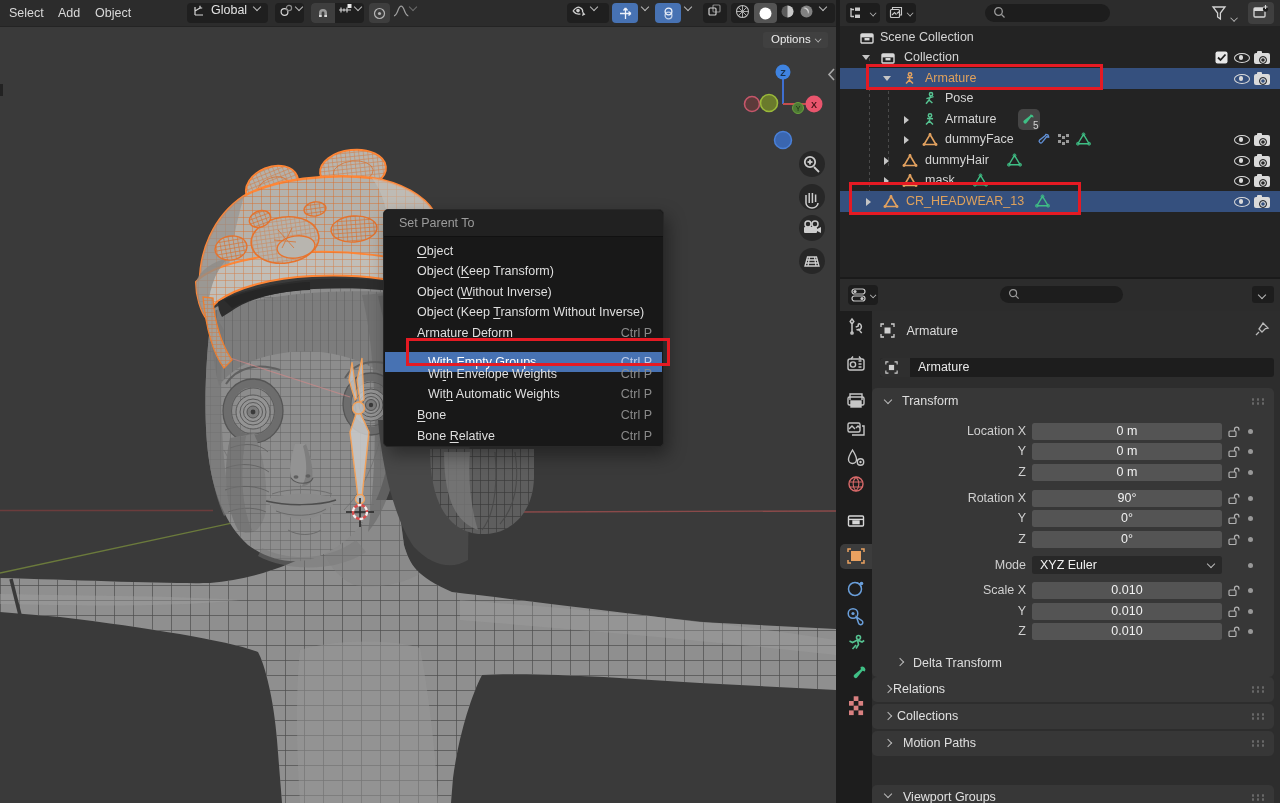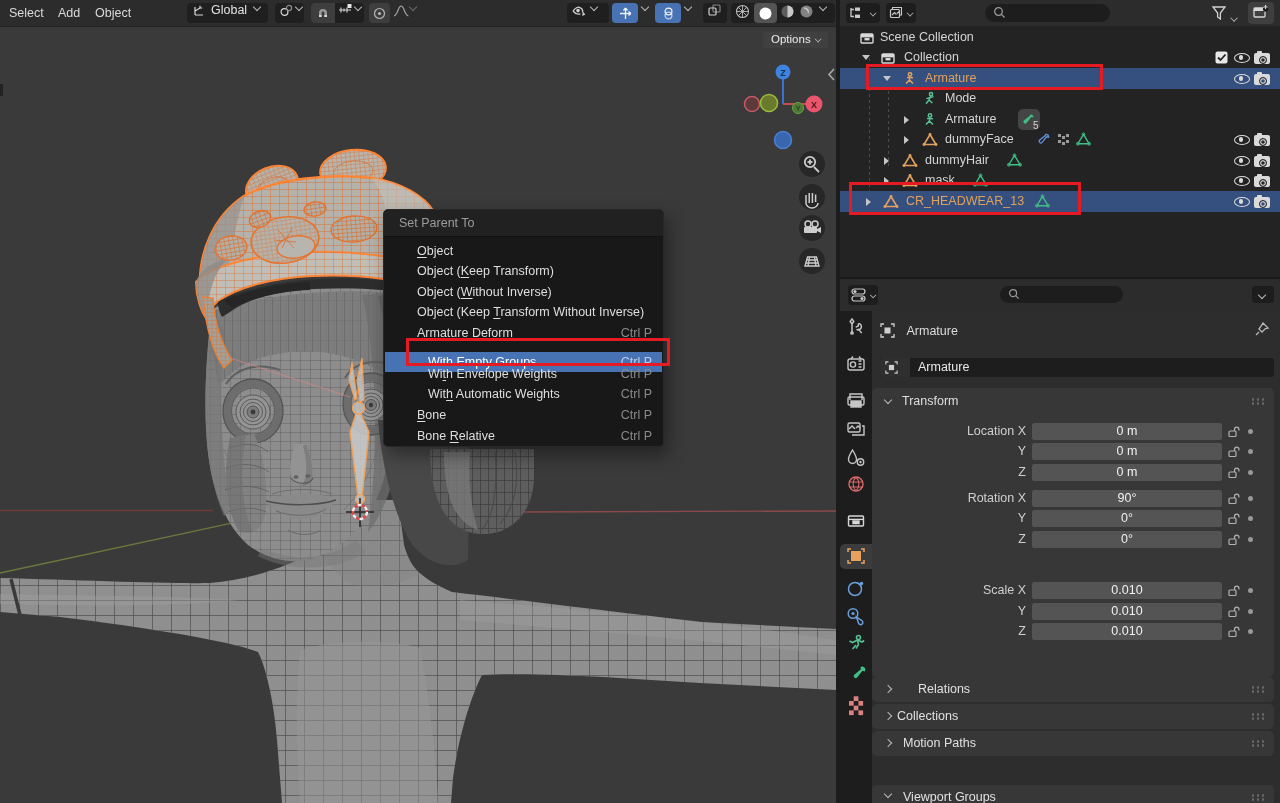--- a/index.html
+++ b/index.html
@@ -495,21 +495,21 @@
           <span class="camc" style="left:414px"></span>
     </div>
 
     <div class="orow" style="top:62px">
       <svg class="oic" style="left:82px" width="16" height="16" viewBox="0 0 16 16">
             <g stroke="#56c291" stroke-width="1.5" fill="none">
               <circle cx="9" cy="3.2" r="1.6"></circle>
               <path d="M8.6,5 L7,9 M7,9 L4,12.8 M7,9 L10.4,12 M4.4,7.6 L11.6,5.6"></path>
             </g>
           </svg>
-      <span class="otxt" style="left:105px">Mode</span>
+      <span class="otxt" style="left:105px">Pose</span>
     </div>
 
     <div class="orow" style="top:83px">
       <span class="tri right" style="left:64px"></span>
       <svg class="oic" style="left:82px" width="16" height="16" viewBox="0 0 16 16">
             <g stroke="#56c291" stroke-width="1.5" fill="none">
               <circle cx="8" cy="3.4" r="1.7"></circle>
               <path d="M8,5.2 L7.4,9 M7.4,9 L4,12.5 M7.4,9 L11,12.5 M5,6.5 L11,6.8"></path>
             </g>
           </svg>
@@ -778,20 +778,25 @@
         </div>
     <div class="frow" style="top:254px">
           <span class="flab">Z</span>
           <div class="fval">0°</div>
           <svg class="lock" width="13" height="13" viewBox="0 0 13 13">
             <rect x="2" y="6" width="7" height="5.5" rx="1" fill="none" stroke="#b2b2b2" stroke-width="1.2"></rect>
             <path d="M7.5,6 v-1.6 a2.2,2.2 0 0 1 4.4,0 v1" fill="none" stroke="#b2b2b2" stroke-width="1.2"></path>
           </svg>
           <span class="adot"></span>
         </div>
+    <div class="frow" style="top:279px;height:18px">
+          <span class="flab" style="line-height:18px">Mode</span>
+      <div class="fval" style="background:#282828;text-align:left;height:18px;line-height:18px"><span style="margin-left:8px">XYZ Euler</span><span class="chev" style="position:absolute;right:6px;top:4px"></span></div>
+      <span class="adot" style="top:7px"></span>
+        </div>
     <div class="frow" style="top:305px">
           <span class="flab">Scale X</span>
           <div class="fval">0.010</div>
           <svg class="lock" width="13" height="13" viewBox="0 0 13 13">
             <rect x="2" y="6" width="7" height="5.5" rx="1" fill="none" stroke="#b2b2b2" stroke-width="1.2"></rect>
             <path d="M7.5,6 v-1.6 a2.2,2.2 0 0 1 4.4,0 v1" fill="none" stroke="#b2b2b2" stroke-width="1.2"></path>
           </svg>
           <span class="adot"></span>
         </div>
     <div class="frow" style="top:326px">
@@ -805,21 +810,25 @@
         </div>
     <div class="frow" style="top:346px">
           <span class="flab">Z</span>
           <div class="fval">0.010</div>
           <svg class="lock" width="13" height="13" viewBox="0 0 13 13">
             <rect x="2" y="6" width="7" height="5.5" rx="1" fill="none" stroke="#b2b2b2" stroke-width="1.2"></rect>
             <path d="M7.5,6 v-1.6 a2.2,2.2 0 0 1 4.4,0 v1" fill="none" stroke="#b2b2b2" stroke-width="1.2"></path>
           </svg>
           <span class="adot"></span>
         </div>
-  </div>
-
-  <div class="pbar" style="top:400px"><span class="chevR" style="position:relative;left:12px;top:0"></span><span style="margin-left:37px">Relations</span><div class="grip"></div></div>
+    <div class="frow" style="top:377px;height:18px;color:#dedede;font-size:12.5px;line-height:18px">
+          <span class="chevR" style="position:absolute;left:56px;top:3px"></span>
+          <span style="position:absolute;left:73px">Delta Transform</span>
+        </div>
+  </div>
+
+  <div class="pbar" style="top:400px"><span class="chevR" style="position:relative;left:12px;top:0"></span><span style="margin-left:12px">Relations</span><div class="grip"></div></div>
   <div class="pbar" style="top:427px"><span class="chevR" style="position:relative;left:12px;top:0"></span><span style="margin-left:16px">Collections</span><div class="grip"></div></div>
   <div class="pbar" style="top:454px"><span class="chevR" style="position:relative;left:12px;top:0"></span><span style="margin-left:22px">Motion Paths</span><div class="grip"></div></div>
   <div class="pbar" style="top:508px;height:18px;border-radius:5px 5px 0 0"><span class="chev" style="position:relative;left:12px;top:-2px"></span><span style="margin-left:22px">Viewport Groups</span><div class="grip"></div></div>
 </div>
 
 </div>
 
 </body></html>

